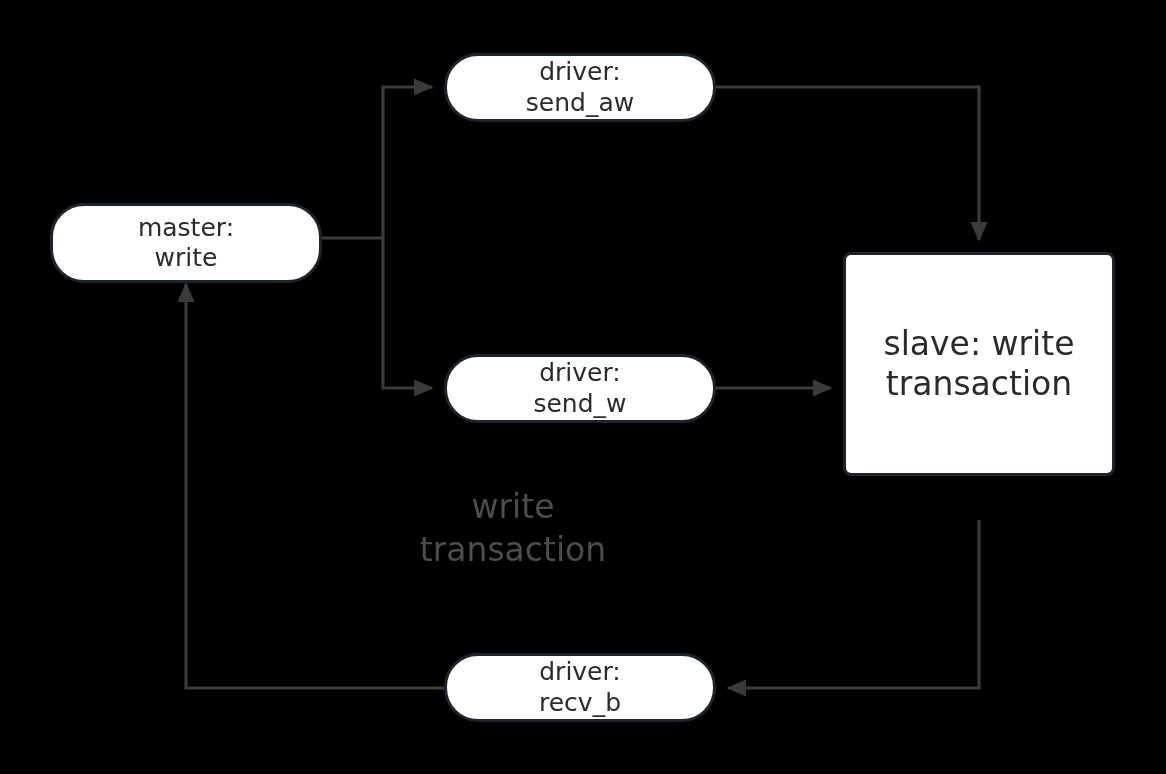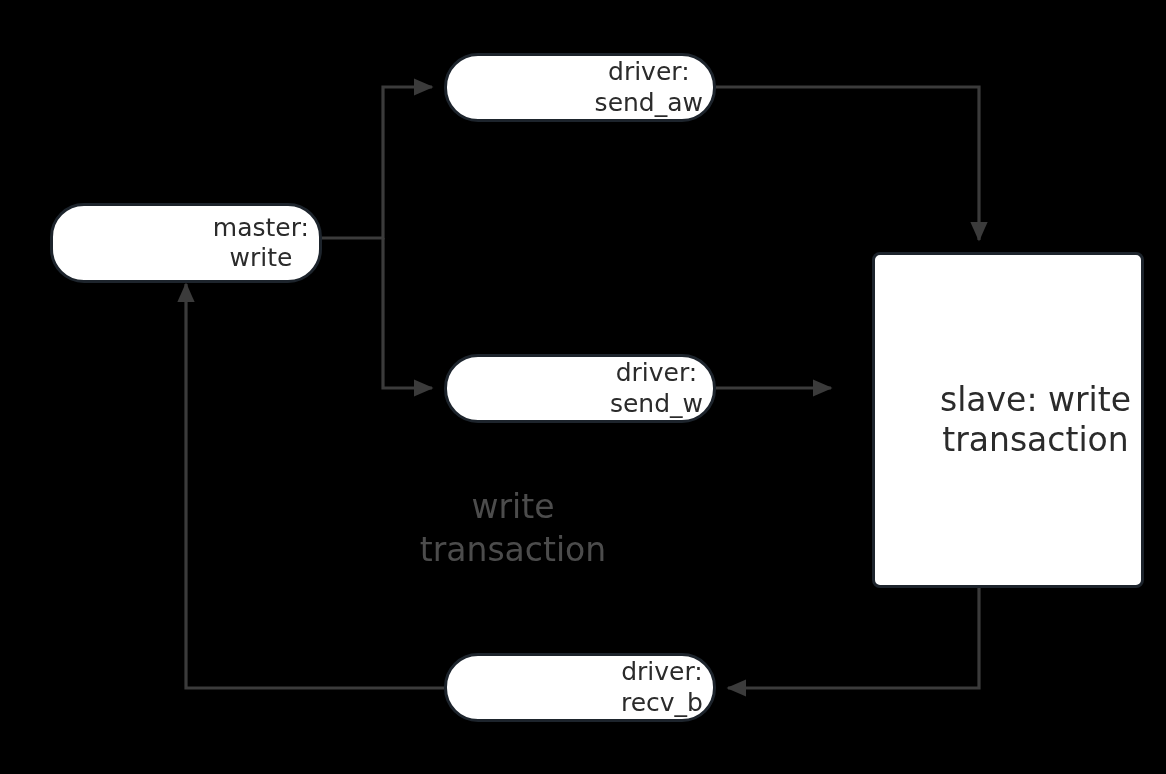--- a/index.html
+++ b/index.html
@@ -24,21 +24,21 @@
     width: 1166px;
     height: 774px;
   }
   .node {
     position: absolute;
     box-sizing: border-box;
     background: #ffffff;
     border: 3px solid #1d242c;
     display: flex;
     align-items: center;
-    justify-content: flex-end;
+    justify-content: center;
     text-align: center;
     color: #2b2b2b;
     line-height: 1.22;
     z-index: 2;
   }
   .node.stadium {
     border-radius: 34px;
     font-size: 25px;
   }
   .node.box {
@@ -95,21 +95,21 @@
   <div class="node stadium" style="left:444px; top:354px; width:272px; height:69px;">
     <span class="node-label">driver:
 send_w</span>
   </div>
 
   <div class="node stadium" style="left:444px; top:653px; width:272px; height:69px;">
     <span class="node-label">driver:
 recv_b</span>
   </div>
 
-  <div class="node box" style="left:872px; top:252px; width:272px; height:336px;">
+  <div class="node box" style="left:843px; top:252px; width:272px; height:224px;">
     <span class="node-label">slave: write
 transaction</span>
   </div>
 
   <div class="free-label" style="left:388px; top:486px; width:250px;">write
 transaction</div>
 
 </div>
 
 </body></html>

